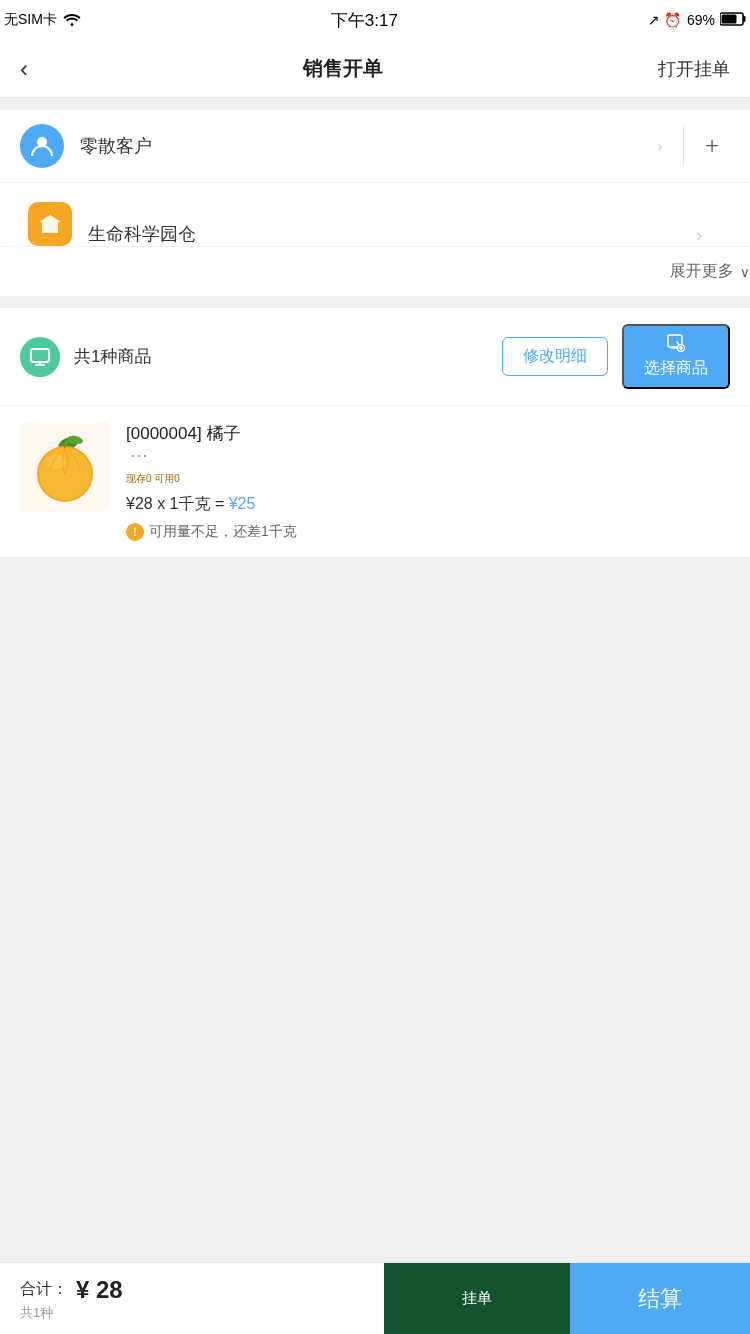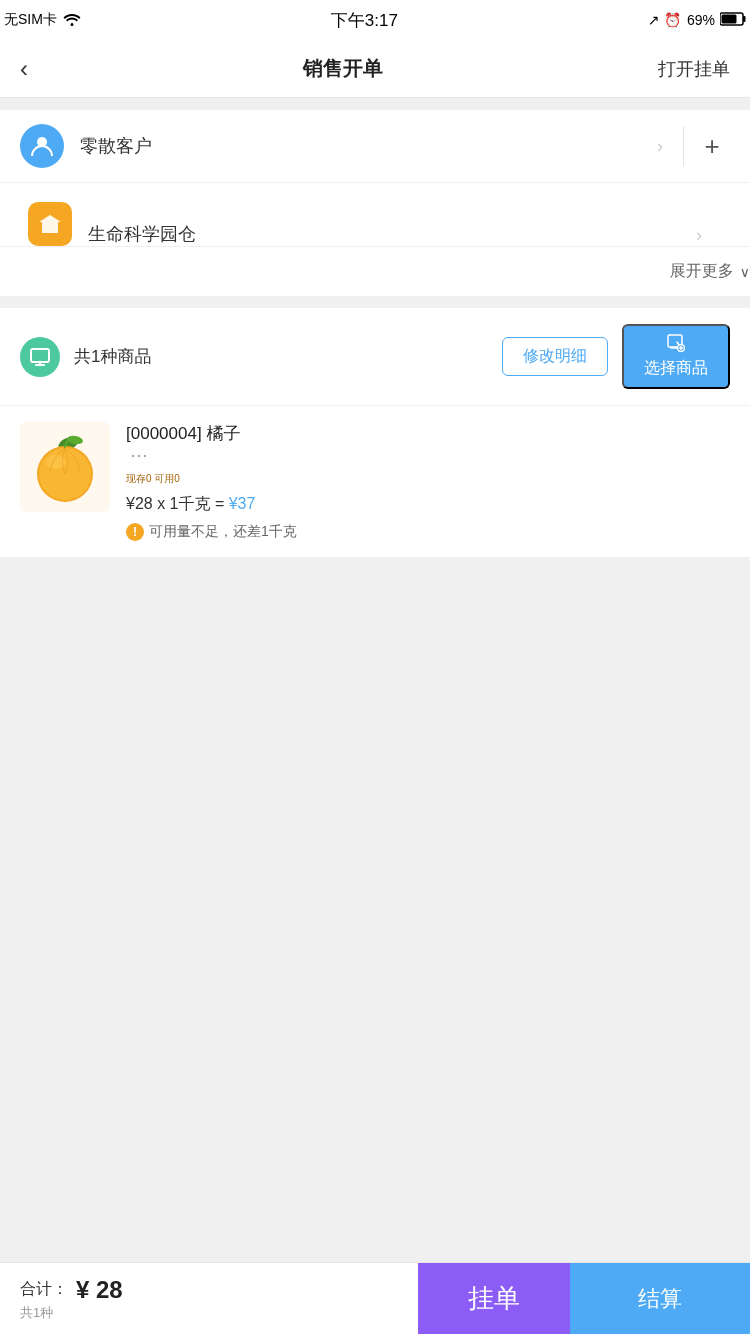--- a/index.html
+++ b/index.html
@@ -58,20 +58,21 @@
       background: #f0f0f0;
     }
 
     
     .customer-row {
       background: #fff;
       display: flex;
       align-items: center;
       padding: 0 20px;
       height: 72px;
+      font-family: Liberation Serif, serif;
     }
     .customer-avatar {
       width: 44px;
       height: 44px;
       border-radius: 50%;
       background: #4EAAF5;
       display: flex;
       align-items: center;
       justify-content: center;
       margin-right: 16px;
@@ -297,25 +298,25 @@
     .total-amount {
       font-size: 24px;
       font-weight: bold;
       color: #222;
     }
     .total-count {
       font-size: 13px;
       color: #999;
     }
     .btn-suspend {
-      width: 152px;
+      width: 186px;
       height: 72px;
-      background: #8b5cf6;
+      background: #14532d;
       color: #fff;
-      font-size: 26px;
+      font-size: 15px;
       display: flex;
       align-items: center;
       justify-content: center;
       cursor: pointer;
       flex-shrink: 0;
     }
     .btn-checkout {
       width: 180px;
       height: 72px;
       background: #4EAAF5;
@@ -443,21 +444,21 @@
   <div class="product-info">
     <div class="product-title-row">
       <span class="product-title">
         <span>[0000004]</span>
         <span>橘子</span>
       </span>
       <span class="product-menu">···</span>
     </div>
     <div class="product-stock">现存0  可用0</div>
     <div class="product-price-row">
-      <span>¥28 x 1千克 = </span><span class="price-blue">¥37</span>
+      <span>¥28 x 1千克 = </span><span class="price-blue">¥25</span>
     </div>
     <div class="product-warning">
       <div class="warning-icon">!</div>
       <span>可用量不足，还差1千克</span>
     </div>
   </div>
 </div>
 
 <div class="main-content" style="height: 520px;"></div>
 

